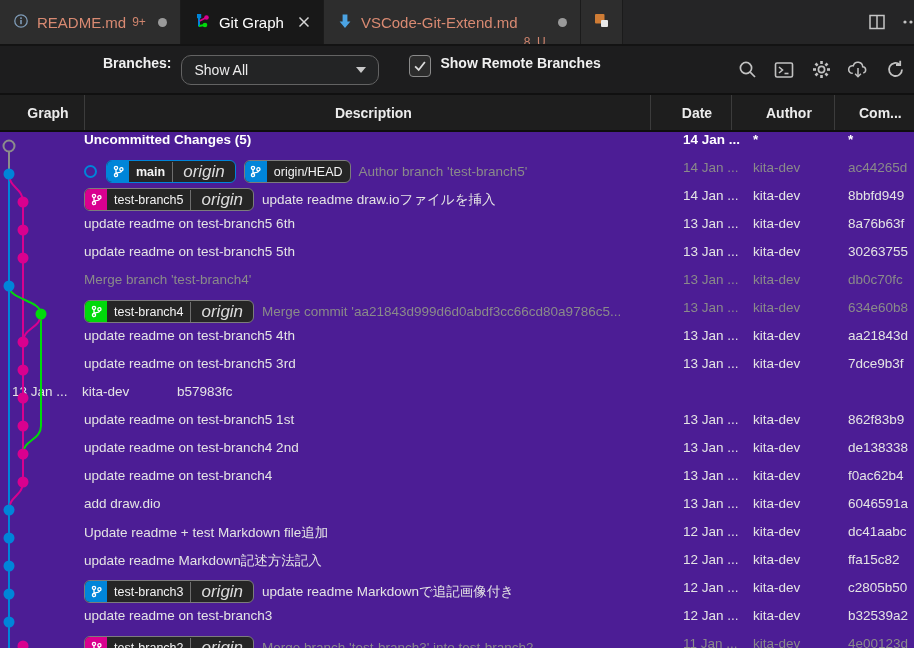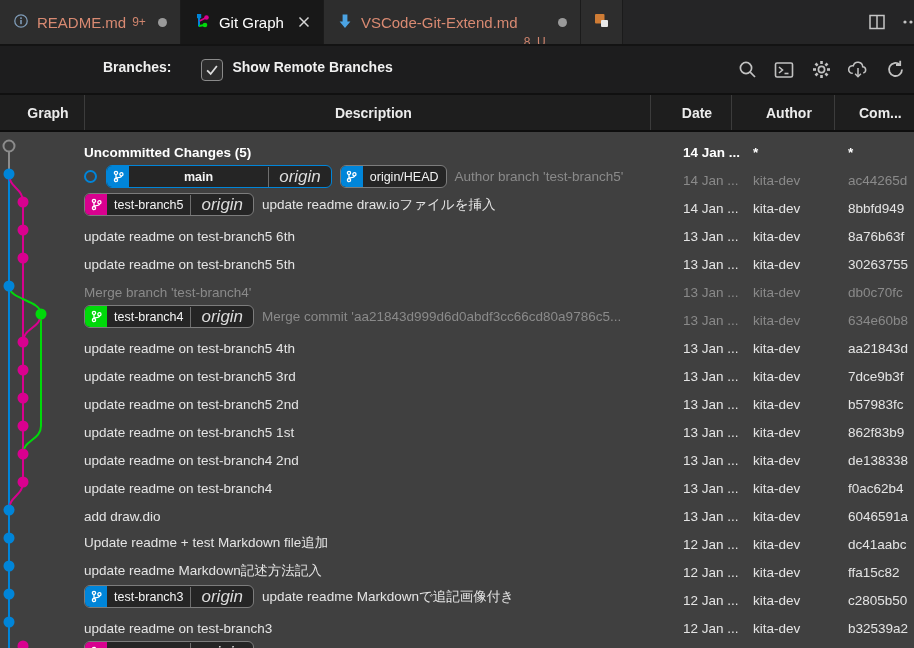--- a/index.html
+++ b/index.html
@@ -1,16 +1,16 @@
 <!DOCTYPE html>
 <html><head>
 <meta charset="utf-8">
 <style>
   html,body{margin:0;padding:0;background:#111;}
-  .app{position:relative;width:914px;height:648px;background:#404040;overflow:hidden;
+  .app{position:relative;width:914px;height:648px;background:#4c1d95;overflow:hidden;
        font-family:"Liberation Sans","DejaVu Sans",sans-serif;color:#e4e4e4;}
 
   
   .tabbar{height:44px;background:#252526;display:flex;align-items:stretch;}
   .tabs{display:flex;flex:1;overflow:hidden;}
   .tab{display:flex;align-items:center;gap:8px;padding:0 13px;background:#2d2d2d;
        border-right:1px solid #1b1b1b;font-size:15px;cursor:pointer;white-space:nowrap;}
   .tab.active{background:#181818;}
   .tab .suffix{font-size:12px;opacity:.95;margin-left:-2px;}
   .tab .mod-dot{width:9px;height:9px;border-radius:50%;background:#9a9a9a;margin-left:4px;}
@@ -36,33 +36,33 @@
 
   
   .thead{height:35px;display:flex;align-items:stretch;border-bottom:2px solid #0e0e0e;background:#1e1e1e;}
   .hcol{display:flex;align-items:center;justify-content:center;font-weight:bold;font-size:14px;
         color:#ececec;border-right:1px solid #3c3c3c;box-sizing:border-box;margin-left:12px;}
   .hcol:last-child{border-right:none;}
   .c-graph{width:78px;} .c-desc{width:593px;} .c-date{width:74px;} .c-author{width:97px;} .c-hash{width:72px;}
 
   .tbody{position:relative;height:518px;overflow:hidden;}
   #graph-svg{position:absolute;left:0;top:0;}
-  .row{height:28px;display:flex;align-items:flex-end;font-size:13.5px;color:#e4e4e4;cursor:pointer;}
+  .row{height:28px;display:flex;align-items:flex-start;font-size:13.5px;color:#e4e4e4;cursor:pointer;}
   .row .desc{width:593px;margin-left:78px;padding-left:6px;display:flex;align-items:center;gap:8px;
              overflow:hidden;white-space:nowrap;box-sizing:border-box;}
   .row .date{width:74px;padding-left:12px;box-sizing:border-box;white-space:nowrap;overflow:hidden;}
   .row .author{width:97px;padding-left:8px;box-sizing:border-box;white-space:nowrap;overflow:hidden;}
   .row .hash{width:72px;padding-left:6px;box-sizing:border-box;white-space:nowrap;overflow:hidden;}
   .row.bold{font-weight:bold;color:#ffffff;}
   .muted{color:#8a8a8a;}
 
   .ring{flex:none;width:9px;height:9px;border:2.5px solid var(--c-blue);border-radius:50%;margin-right:1px;}
   .badge{flex:none;display:inline-flex;align-items:center;height:21px;border:1px solid #7c7c7c;
          border-radius:6px;overflow:hidden;background:#252525;}
-  .badge.head{border:1.5px solid var(--c-blue);gap:48px;}
+  .badge.head{border:1.5px solid var(--c-blue);}
   .bicon{width:22px;align-self:stretch;display:flex;align-items:center;justify-content:center;}
   .blabel{padding:0 7px;font-size:12.5px;color:#f4f4f4;}
   .blabel.b{font-weight:bold;}
   .bremote{padding:0 10px;font-size:17px;font-style:italic;color:#dcdcdc;border-left:1px solid #6e6e6e;}
 
   .l-blue{stroke:var(--c-blue);} .l-magenta{stroke:var(--c-magenta);} .l-green{stroke:var(--c-green);}
   .gline{fill:none;stroke-width:2;}
   .d-blue{fill:var(--c-blue);} .d-magenta{fill:var(--c-magenta);} .d-green{fill:var(--c-green);}
 </style>
 </head>
@@ -127,20 +127,24 @@
             <circle cx="10" cy="10" r="1.6"></circle>
             <circle cx="16" cy="10" r="1.6"></circle>
         </svg>
       </span>
     </div>
   </div>
 
   <div class="toolbar">
     <div class="controls">
       <span class="lbl">Branches:</span>
+      <div class="select">
+        <span class="val">Show All</span>
+        <span class="caret"></span>
+      </div>
       <div class="checkbox">
         <svg width="16" height="16" viewBox="0 0 18 18" fill="none" stroke="#dcdcdc" stroke-width="2">
           <polyline points="3.5,9.5 7.5,13.5 14.5,4.5"></polyline>
         </svg>
       </div>
       <span class="lbl cb-label">Show Remote Branches</span>
     </div>
     <div class="toolbar-icons">
       <span class="tico">
         <svg width="21" height="21" viewBox="0 0 21 21" fill="none" stroke="#c2c2c2" stroke-width="1.7">
@@ -345,23 +349,20 @@
         </div>
         <div class="row">
           <div class="desc">
             <span>update readme on test-branch5 3rd</span>
           </div>
           <div class="date">13 Jan ...</div>
           <div class="author">kita-dev</div>
           <div class="hash">7dce9b3f</div>
         </div>
         <div class="row">
-          <div class="desc">
-            <span>update readme on test-branch5 2nd</span>
-          </div>
           <div class="date">13 Jan ...</div>
           <div class="author">kita-dev</div>
           <div class="hash">b57983fc</div>
         </div>
         <div class="row">
           <div class="desc">
             <span>update readme on test-branch5 1st</span>
           </div>
           <div class="date">13 Jan ...</div>
           <div class="author">kita-dev</div>

